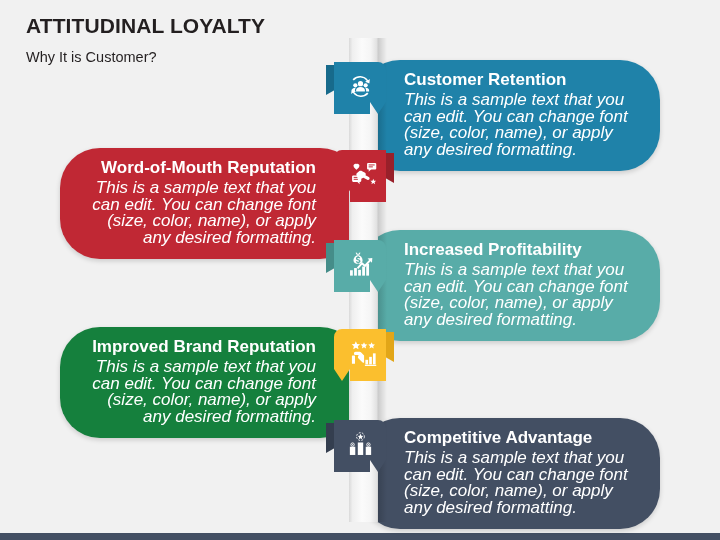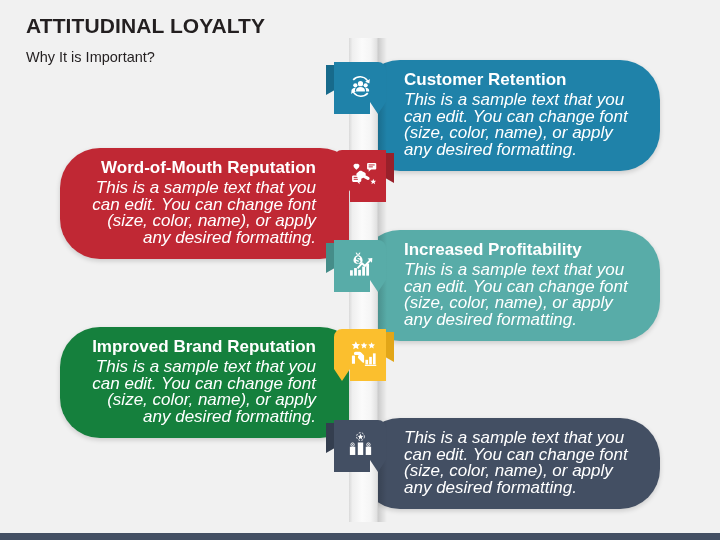--- a/index.html
+++ b/index.html
@@ -116,21 +116,21 @@
     background: #434f63;
   }
 </style>
 </head>
 <body>
 
 <div id="slide" style="background: rgb(241, 241, 241);">
 
   <div id="header">
     <div id="title">ATTITUDINAL LOYALTY</div>
-    <div id="subtitle">Why It is Important?</div>
+    <div id="subtitle">Why It is Customer?</div>
   </div>
 
   <div id="rows">
       <div class="row" style="top: 0px;">
         <div class="pill right" style="background: rgb(31, 130, 169); top: 60px; min-height: 82px;">
           <div class="pill-inner">
             <h3>Customer Retention</h3>
             <p>This is a sample text that you can edit. You can change font (size, color, name), or apply any desired formatting.</p>
           </div>
         </div>
@@ -239,20 +239,21 @@
       <rect x="21.9" y="20.4" width="3.1" height="8.6"></rect>
       <rect x="26.2" y="16.4" width="3.1" height="12.6"></rect>
       <rect x="17" y="29.4" width="13" height="1.4"></rect>
     </svg>
           </div>
         </div>
       </div>
       <div class="row" style="top: 0px;">
         <div class="pill right" style="background: rgb(67, 79, 99); top: 418px; min-height: 88px;">
           <div class="pill-inner">
+            <h3>Competitive Advantage</h3>
             <p>This is a sample text that you can edit. You can change font (size, color, name), or apply any desired formatting.</p>
           </div>
         </div>
         <div class="ribbon on-right-pill" style="top: 420px;">
           <svg class="fold" viewBox="0 0 14 30" width="14" height="30" style="position: absolute; top: 3px; left: -8px;">
     <path d="M14 0 H0 L0 30 L14 22 Z" fill="#343e4f"></path>
   </svg>
           <svg class="flag" viewBox="0 0 52 58" width="52" height="58" style="position: absolute; left: 0px; top: 0px;">
     <path d="M0 0 H44 A8 8 0 0 1 52 8 V40 L44 52 L36 40 V52 H0 Z" fill="#434f63"></path>
   </svg>

